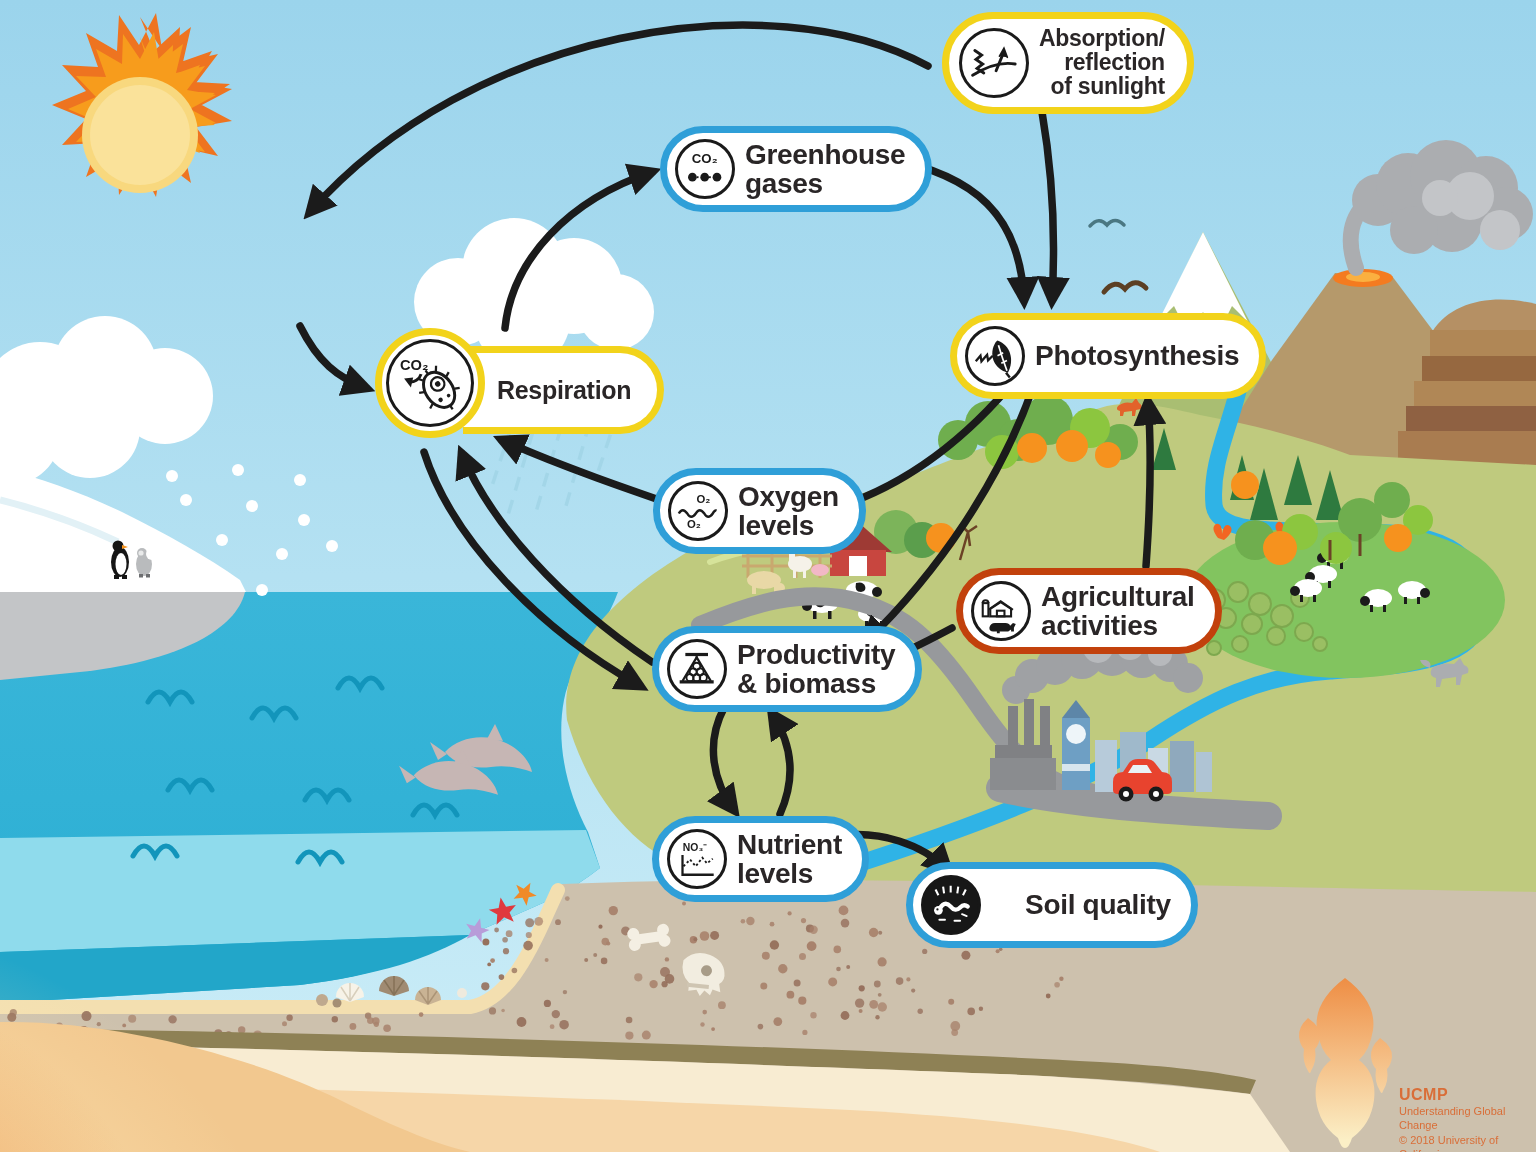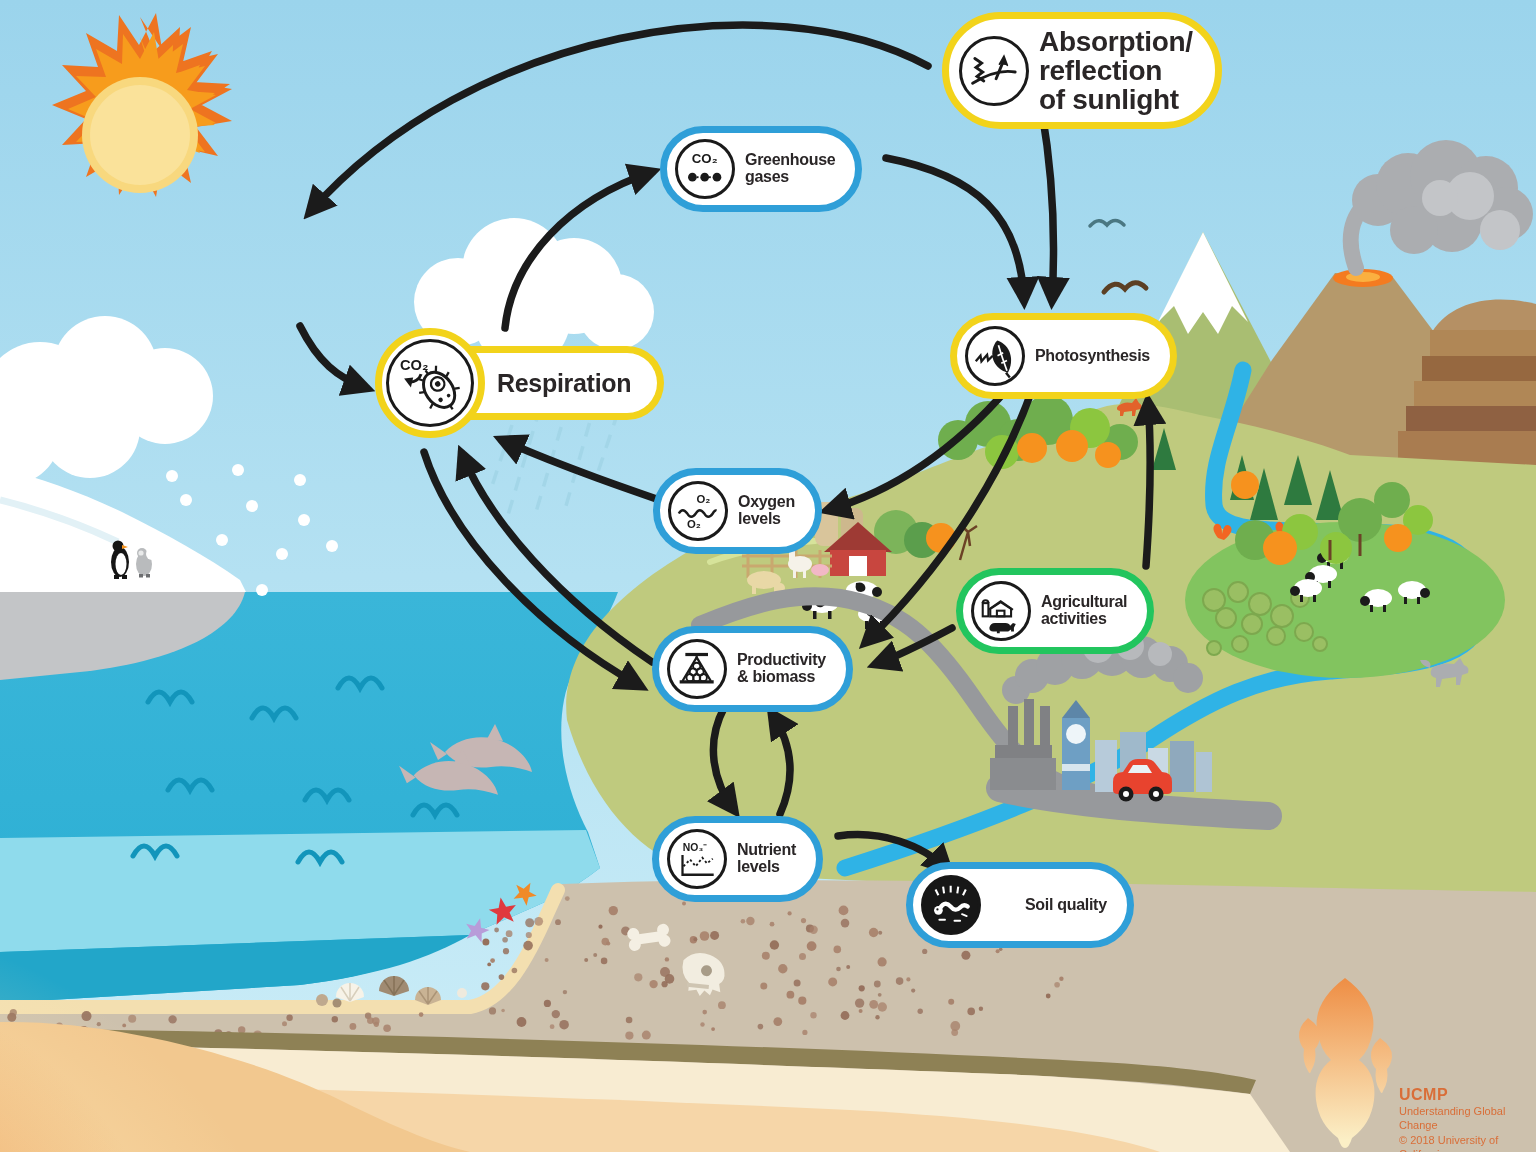--- a/index.html
+++ b/index.html
@@ -7,33 +7,33 @@
          font-family:"Liberation Sans","DejaVu Sans",sans-serif;}
   #scene-svg,#arrows-svg{position:absolute;left:0;top:0;width:1536px;height:1152px;}
   #arrows-svg{pointer-events:none;}
   #arrows-svg path.flow{fill:none;stroke:#1b1b1b;stroke-width:7.5;stroke-linecap:round;}
 
   .badge{position:absolute;display:flex;align-items:center;gap:10px;
          background:#fff;border-radius:60px;padding:6px 20px 6px 8px;
          box-sizing:border-box;z-index:30;}
   .b-yellow{border:7px solid #f2d31b;}
   .b-blue{border:7px solid #2f9fd8;}
-  .b-red{border:7px solid #22c55e;}
-  .lbl{font-size:16px;font-weight:700;color:#2a2627;line-height:1.04;
+  .b-red{border:7px solid #c2410c;}
+  .lbl{font-size:28px;font-weight:700;color:#2a2627;line-height:1.04;
        letter-spacing:-0.3px;white-space:pre-line;}
   .ic{flex:none;display:flex;align-items:center;justify-content:center;
       background:#fff;border:3px solid #1a1a1a;border-radius:50%;
       width:54px;height:54px;}
   .ic svg{width:84%;height:84%;}
   .ic-big{width:64px;height:64px;}
   .ic-soil{background:#171717;border-color:#171717;}
 
   
   #badge-respiration{position:absolute;left:375px;top:328px;width:262px;height:110px;z-index:30;}
-  #badge-respiration .resp-pill{position:absolute;left:88px;top:18px;height:74px;
+  #badge-respiration .resp-pill{position:absolute;left:88px;top:18px;height:88px;
       background:#fff;border:7px solid #f2d31b;border-left:none;
       border-radius:0 44px 44px 0;display:flex;align-items:center;
       padding:0 26px 0 34px;box-sizing:border-box;z-index:1;}
   #badge-respiration .resp-circle{position:absolute;left:0;top:0;width:110px;height:110px;
       background:#fff;border:7px solid #f2d31b;border-radius:50%;
       box-sizing:border-box;z-index:2;display:flex;align-items:center;justify-content:center;}
   #badge-respiration .resp-inner{width:82px;height:82px;border:3.5px solid #1a1a1a;border-radius:50%;
       display:flex;align-items:center;justify-content:center;background:#fff;}
   #badge-respiration .resp-inner svg{width:88%;height:88%;}
 
@@ -659,21 +659,21 @@
 
 <div class="badge b-yellow" style="left:942px;top:12px;padding:8px 22px 8px 10px;">
   <span class="ic ic-big">
     <svg viewBox="0 0 48 48" fill="none" stroke="#1a1a1a" stroke-width="2.6" stroke-linecap="round">
       <path d="M5,35 C18,27 32,23 43,25"></path>
       <path d="M7,13 l6,4 -5,4 6,4 -5,4 6,4"></path>
       <path d="M26,31 L33,14"></path>
       <path d="M29,18 L33,11 L36,19" fill="#1a1a1a" stroke-width="1.5"></path>
     </svg>
   </span>
-  <span class="lbl" style="font-size:28px;">Absorption/
+  <span class="lbl" style="font-size:23px;text-align:right;">Absorption/
 reflection
 of sunlight</span>
 </div>
 
 <div class="badge b-blue" style="left:660px;top:126px;">
   <span class="ic">
     <svg viewBox="0 0 48 48">
       <text x="24" y="18" text-anchor="middle" font-size="14" class="icon-txt">CO₂</text>
       <g fill="#1a1a1a">
             <circle cx="11" cy="33" r="4.6"></circle>

